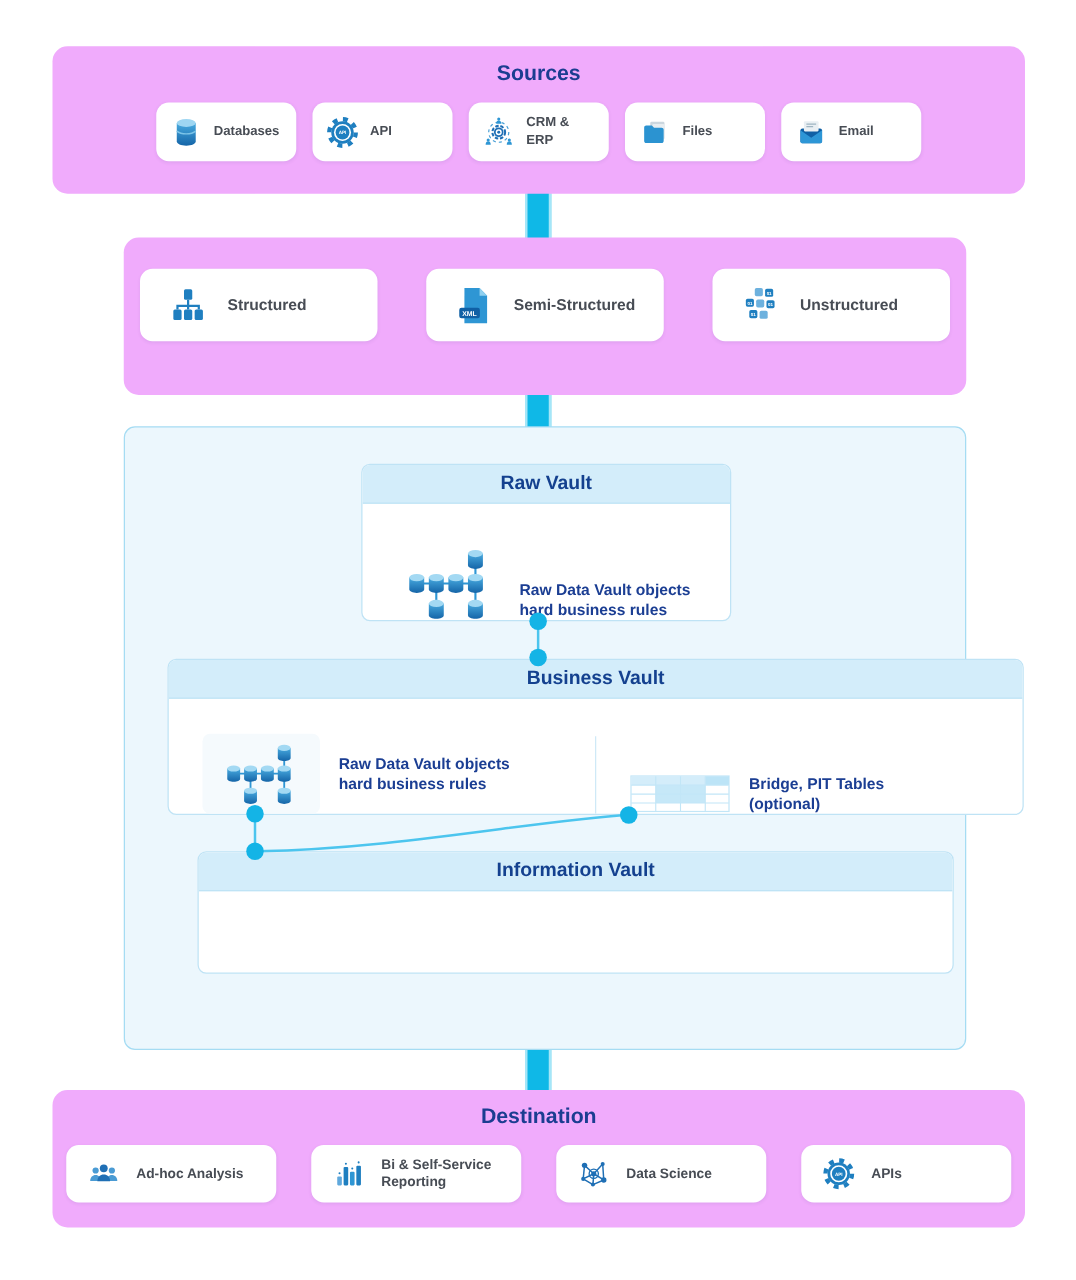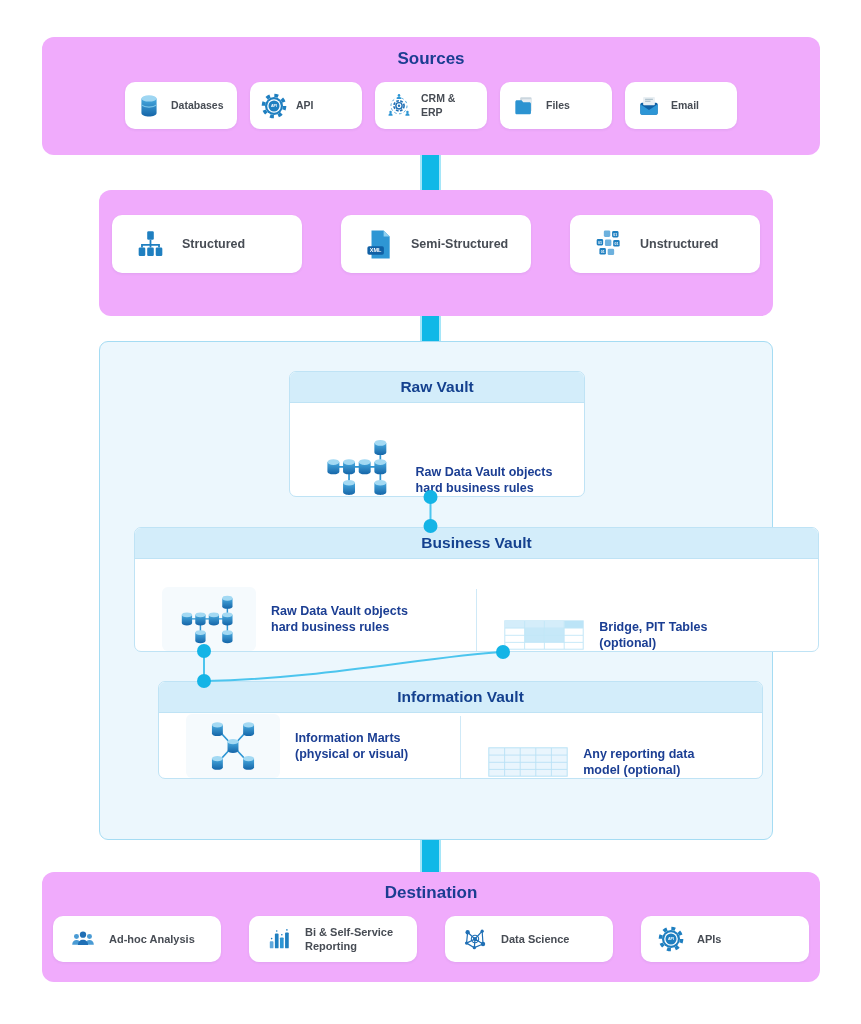--- a/index.html
+++ b/index.html
@@ -321,39 +321,20 @@
           <p class="vault-text">Bridge, PIT Tables
 (optional)</p>
         </div>
       </div>
     </div>
 
     <div class="vault-card information">
       <div class="vault-header">
         <h3 class="vault-title">Information Vault</h3>
       </div>
-      <div class="vault-body">
-        <div class="half">
-          <span class="icon-box">
-            <svg width="52" height="52" viewBox="0 0 40 40">
-                <use href="#i-network"></use>
-              </svg>
-          </span>
-          <p class="vault-text">Information Marts
-(physical or visual)</p>
-        </div>
-        <div class="v-divider"></div>
-        <div class="half">
-          <svg width="80" height="30" viewBox="0 0 80 30">
-              <use href="#i-table-grid"></use>
-            </svg>
-          <p class="vault-text">Any reporting data
-model (optional)</p>
-        </div>
-      </div>
     </div>
   </section>
 
   <svg class="connector-overlay" xmlns="http://www.w3.org/2000/svg">
     <line x1="430.5" y1="497" x2="430.5" y2="526" stroke="#4cc5ee" stroke-width="2"></line>
     <circle cx="430.5" cy="497" r="7" fill="#14b4e6"></circle>
     <circle cx="430.5" cy="526" r="7" fill="#14b4e6"></circle>
     <path d="M503 652 C 430 656, 320 679, 206 681" stroke="#4cc5ee" stroke-width="2" fill="none"></path>
     <line x1="204" y1="651" x2="204" y2="681" stroke="#4cc5ee" stroke-width="2"></line>
     <circle cx="503" cy="652" r="7" fill="#14b4e6"></circle>

